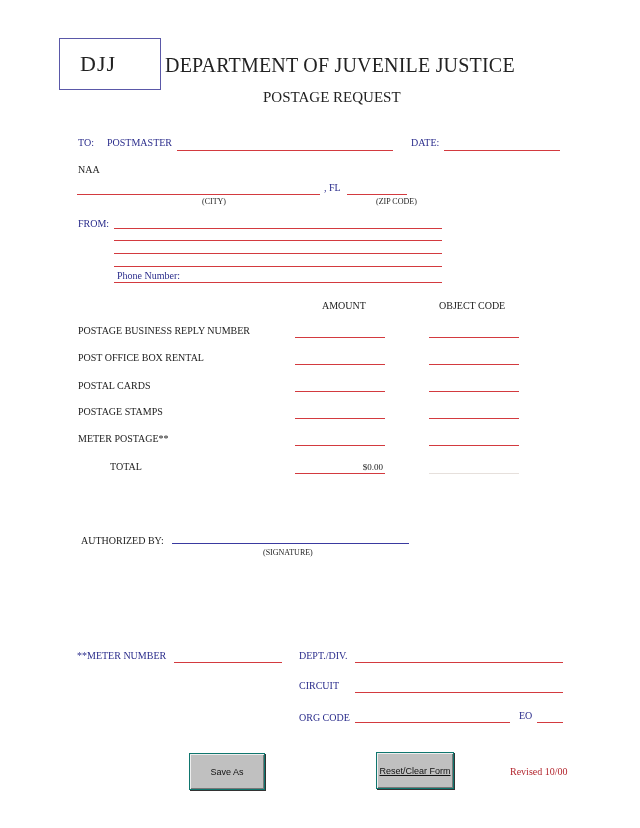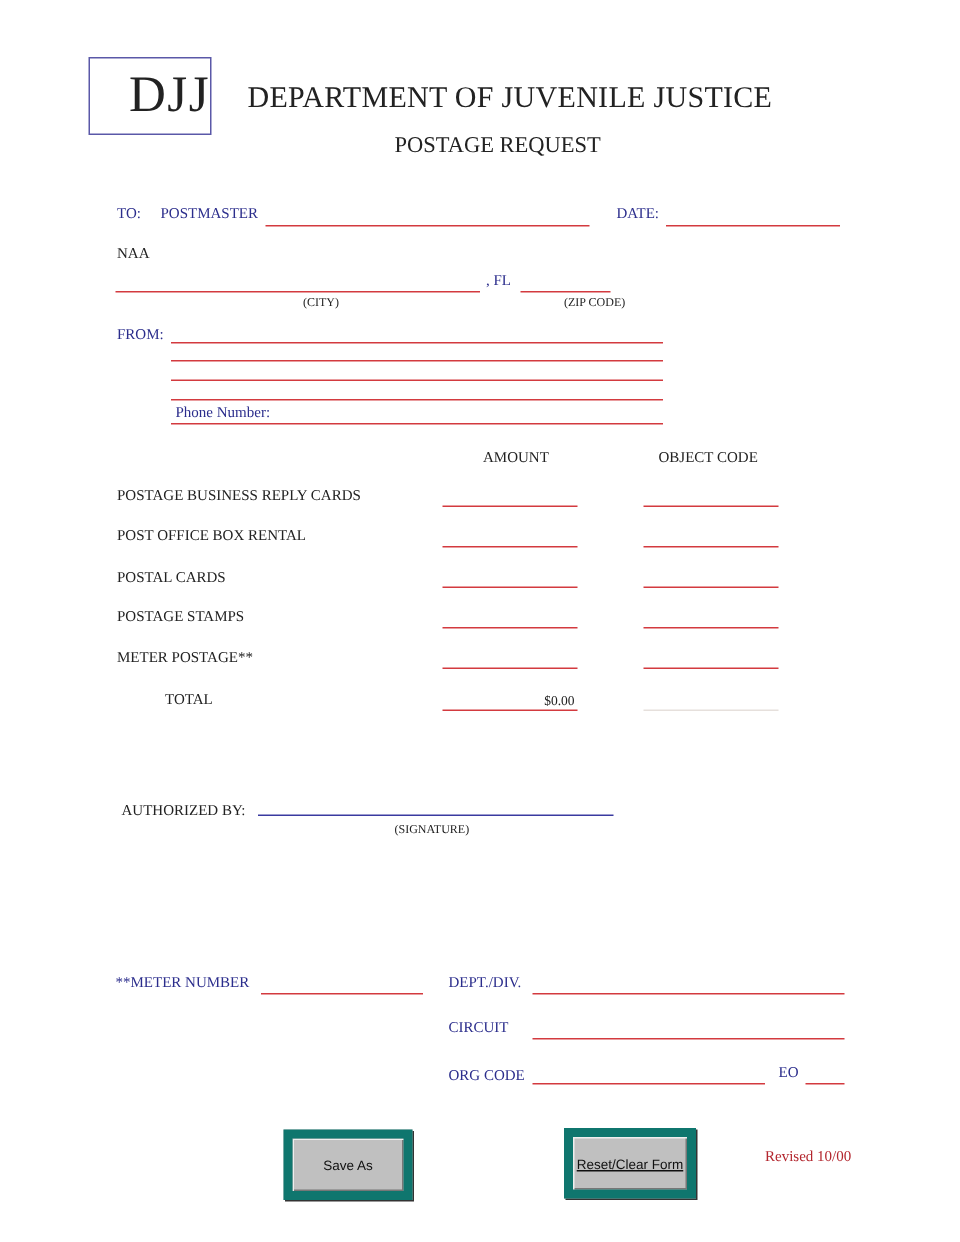--- a/index.html
+++ b/index.html
@@ -6,25 +6,25 @@
   body { width:640px; height:828px; position:relative; overflow:hidden;
          font-family:"Liberation Serif", serif; color:#222; }
   .abs { position:absolute; }
   .blue { color:#2b2d8c; }
   .red-text { color:#b3262e; }
   .lbl { font-size:10px; white-space:nowrap;text-align:center; }
   .line { position:absolute; height:0; border-bottom:1px solid #d33a3f; }
   .line.sig { border-bottom:1.5px solid #3a3aa0; }
   .line.faint { border-bottom-color:#e6e0dc; }
   .logo { left:59px; top:38px; width:80px; height:50px; border:1px solid #5a58a8;
-          font-size:34px; line-height:50px; text-align:right; letter-spacing:1px; }
+          font-size:22px; line-height:50px; text-align:left; letter-spacing:1px;padding-left:20px; }
   .title { left:165px; top:54px; font-size:20px; letter-spacing:0.2px; }
   .subtitle { left:263px; top:89px; font-size:15px; }
   .sub { font-size:8px; }
-  .btn { position:absolute; background:#c0c0c0; border:6px solid #0f766e;
+  .btn { position:absolute; background:#c0c0c0; border:1px solid #0f766e;
          box-shadow: inset 1px 1px 0 #eee, inset -1px -1px 0 #777, 1px 1px 0 #333;
          font-family:"Liberation Sans", sans-serif; font-size:9px; color:#111;
          display:flex; align-items:center; justify-content:center; cursor:pointer; }
   .amount-val { font-size:9px; text-align:right; width:85px; }
 </style>
 </head>
 <body>
 
 <div class="abs logo">DJJ</div>
 <div class="abs title">DEPARTMENT OF JUVENILE JUSTICE</div>
@@ -47,21 +47,21 @@
 <div class="line" style="left:114px;top:228px;width:328px;"></div>
 <div class="line" style="left:114px;top:240px;width:328px;"></div>
 <div class="line" style="left:114px;top:253px;width:328px;"></div>
 <div class="line" style="left:114px;top:266px;width:328px;"></div>
 <div class="abs lbl blue" style="left:117px;top:270px;">Phone Number:</div>
 <div class="line" style="left:114px;top:282px;width:328px;"></div>
 
 <div class="abs lbl" style="left:322px;top:300px;">AMOUNT</div>
 <div class="abs lbl" style="left:439px;top:300px;">OBJECT CODE</div>
 
-<div class="abs lbl" style="left:78px;top:325px;">POSTAGE  BUSINESS REPLY CARDS</div>
+<div class="abs lbl" style="left:78px;top:325px;">POSTAGE  BUSINESS REPLY NUMBER</div>
 <div class="line" style="left:295px;top:337px;width:90px;"></div>
 <div class="line" style="left:429px;top:337px;width:90px;"></div>
 
 <div class="abs lbl" style="left:78px;top:352px;">POST OFFICE BOX RENTAL</div>
 <div class="line" style="left:295px;top:364px;width:90px;"></div>
 <div class="line" style="left:429px;top:364px;width:90px;"></div>
 
 <div class="abs lbl" style="left:78px;top:380px;">POSTAL CARDS</div>
 <div class="line" style="left:295px;top:391px;width:90px;"></div>
 <div class="line" style="left:429px;top:391px;width:90px;"></div>

